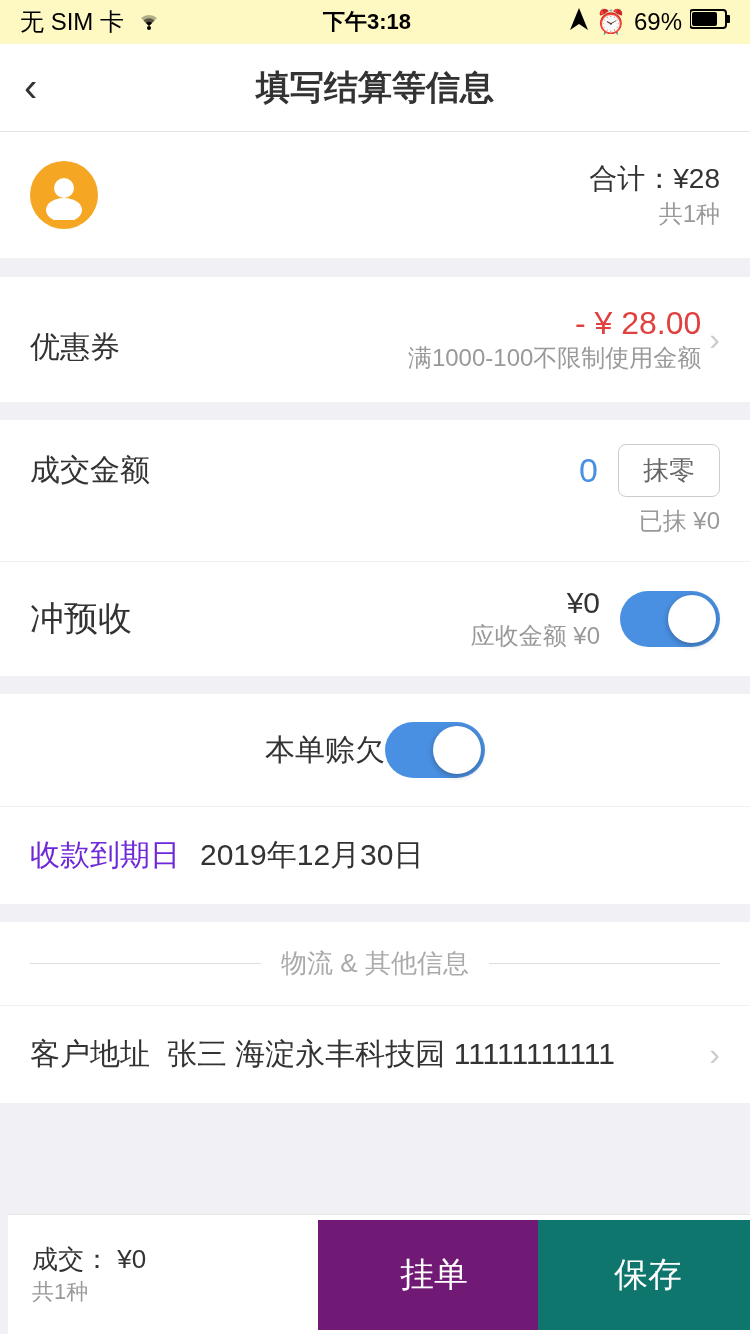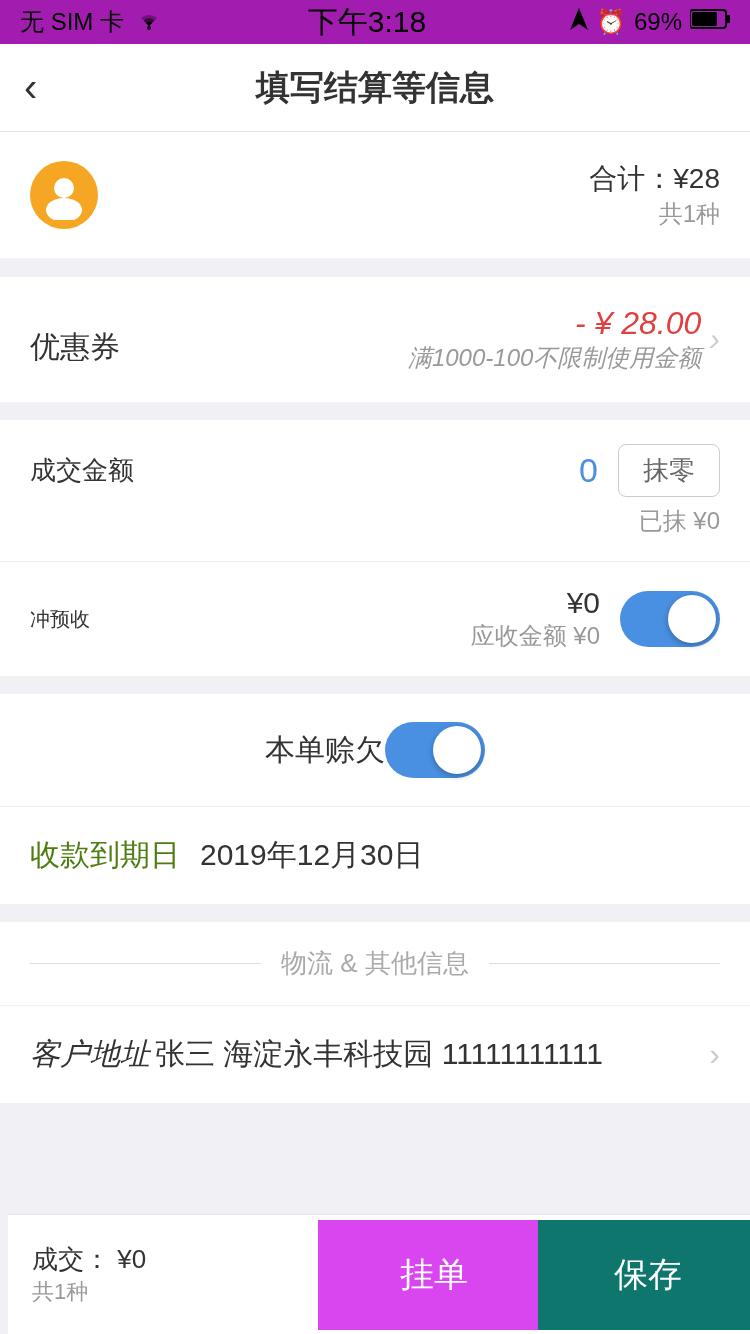--- a/index.html
+++ b/index.html
@@ -10,30 +10,30 @@
       font-family: -apple-system, "PingFang SC", "Helvetica Neue", sans-serif;
       background: #f0f0f5;
       font-size: 28px;
       color: #333;
     }
 
     
     .status-bar {
       width: 100%;
       height: 44px;
-      background: #a21caf;
+      background: #fef9c3;
       display: flex;
       align-items: center;
       justify-content: space-between;
       padding: 0 20px;
       font-size: 24px;
       color: #000;
     }
     .status-bar-left { display: flex; align-items: center; gap: 10px; }
-    .status-bar-center { font-size: 30px; font-weight: 400; }
+    .status-bar-center { font-size: 22px; font-weight: 700; }
     .status-bar-right { display: flex; align-items: center; gap: 8px; font-size: 24px; }
 
     
     .nav-bar {
       width: 100%;
       height: 88px;
       background: #fff;
       display: flex;
       align-items: center;
       justify-content: center;
@@ -112,21 +112,20 @@
     .coupon-label {
       font-size: 30px;
       color: #333;
       margin-top: 16px;
     }
     .coupon-right {
       text-align: right;
       display: flex;
       align-items: center;
       gap: 8px;
-      font-style: italic;
     }
     .coupon-right-text {
       text-align: right;
     }
     .coupon-discount {
       font-size: 32px;
       color: #e04040;
       font-weight: 500;
     }
     .coupon-desc {
@@ -146,21 +145,21 @@
     }
 
     
     .amount-row {
       display: flex;
       align-items: center;
       justify-content: space-between;
       padding: 24px 30px 8px 30px;
     }
     .amount-label {
-      font-size: 26px;
+      font-size: 30px;
       color: #333;
     }
     .amount-right {
       display: flex;
       align-items: center;
       gap: 20px;
     }
     .amount-value {
       font-size: 34px;
       color: #4a90e2;
@@ -184,21 +183,21 @@
 
     
     .prepay-row {
       display: flex;
       align-items: center;
       justify-content: space-between;
       padding: 24px 30px;
       border-top: 1px solid #f0f0f0;
     }
     .prepay-label {
-      font-size: 20px;
+      font-size: 34px;
       color: #333;
     }
     .prepay-right {
       display: flex;
       align-items: center;
       gap: 20px;
     }
     .prepay-values {
       text-align: right;
     }
@@ -246,21 +245,21 @@
 
     
     .duedate-row {
       display: flex;
       align-items: center;
       padding: 28px 30px;
       border-top: 1px solid #f0f0f0;
     }
     .duedate-label {
       font-size: 30px;
-      color: #4d7c0f;
+      color: #6d28d9;
       margin-right: 20px;
     }
     .duedate-value {
       font-size: 30px;
       color: #333;
     }
 
     
     .logistics-header {
       display: flex;
@@ -283,22 +282,21 @@
     .address-row {
       display: flex;
       align-items: center;
       padding: 28px 30px;
       border-top: 1px solid #f0f0f0;
     }
     .address-label {
       font-size: 30px;
       color: #333;
       flex-shrink: 0;
-      margin-right: 5px;
-      font-style: italic;
+      margin-right: 17px;
     }
     .address-value {
       font-size: 30px;
       color: #333;
       flex: 1;
     }
 
     
     .bottom-bar {
       position: fixed;
@@ -319,21 +317,21 @@
       font-size: 26px;
       color: #333;
     }
     .bottom-count {
       font-size: 22px;
       color: #999;
     }
     .bottom-hold-btn {
       width: 220px;
       height: 110px;
-      background: #d946ef;
+      background: #701a75;
       display: flex;
       align-items: center;
       justify-content: center;
       font-size: 34px;
       color: #fff;
       cursor: pointer;
       padding-left: 12px;
     }
     .bottom-save-btn {
       width: 220px;

